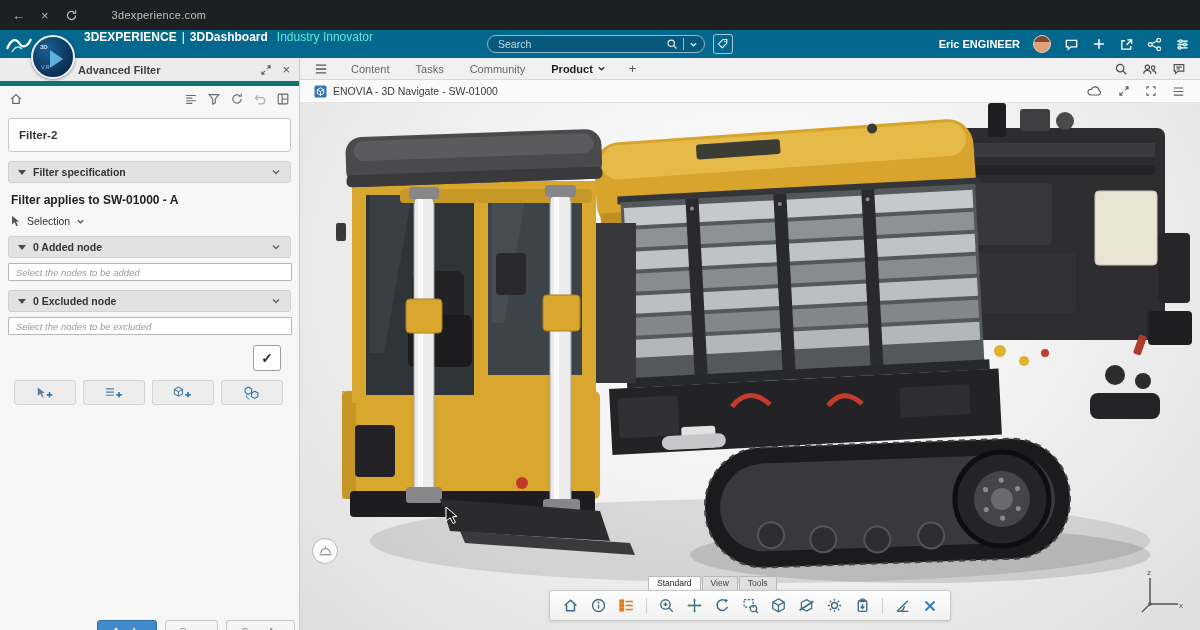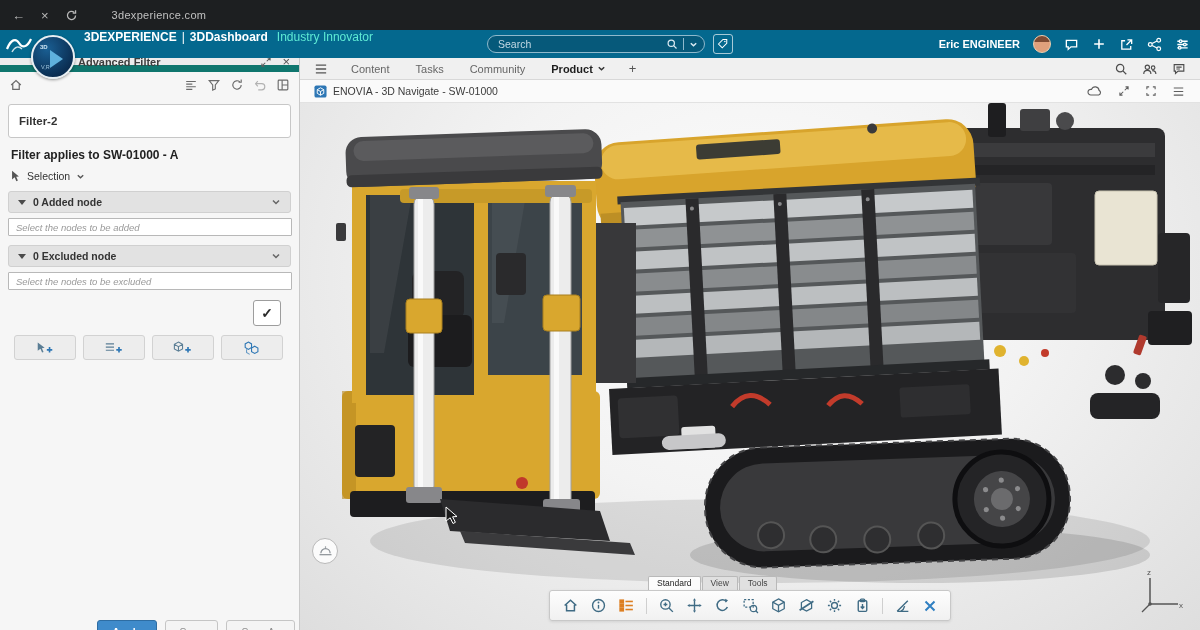--- a/index.html
+++ b/index.html
@@ -29,21 +29,21 @@
   .abar-ic{color:#fff;cursor:pointer}
 
   
   .compass{position:absolute;left:31px;top:35px;width:44px;height:44px;border-radius:50%;background:radial-gradient(circle at 35% 30%,#1a5f93,#0a2c50 75%);border:2px solid #e8eef2;z-index:60;cursor:pointer;box-shadow:0 1px 3px rgba(0,0,0,.4)}
   .compass .c3d{position:absolute;left:7px;top:7px;font-size:6px;color:#cfe4f2;font-weight:bold}
   .compass .cvr{position:absolute;left:8px;bottom:7px;font-size:5.5px;color:#9fc4dc}
   .compass .play{position:absolute;left:17px;top:13px;width:0;height:0;border-left:13px solid #5fb1dd;border-top:9px solid transparent;border-bottom:9px solid transparent}
 
   
   .panel{position:absolute;left:0;top:58px;width:300px;height:572px;background:#f6f6f6;border-right:1px solid #c9c9c9;overflow:hidden;z-index:20}
-  .panel-header{height:14px;background:#ececec;border-bottom:7px solid #0f766e;display:flex;align-items:center}
+  .panel-header{height:28px;background:#ececec;border-bottom:5px solid #0f766e;display:flex;align-items:center}
   .panel-title{font-size:11px;font-weight:bold;color:#3e3e3e;margin-left:78px}
   .ph-icons{margin-left:auto;display:flex;align-items:center;gap:10px;margin-right:9px;color:#5e5e5e}
   .ph-close{font-size:13px;color:#555;cursor:pointer}
   .panel-toolbar{height:26px;display:flex;align-items:center;padding:0 9px;color:#6b6b6b}
   .pt-right{margin-left:auto;display:flex;align-items:center;gap:9px}
   .filter-name-box{margin:6px 8px 0;background:#fff;border:1px solid #c7c7c7;border-radius:3px;height:25px;display:flex;align-items:center;padding:16px 10px;font-size:11.5px;font-weight:bold;color:#333}
   .section-header{margin:9px 8px 0;background:#e2e2e2;border:1px solid #d0d0d0;border-radius:3px;height:22px;display:flex;align-items:center;padding:0 9px;font-size:10.5px;font-weight:bold;color:#333;cursor:pointer}
   .caret-dn{width:0;height:0;border-left:4px solid transparent;border-right:4px solid transparent;border-top:5px solid #4a4a4a;margin-right:7px}
   .sec-chev{margin-left:auto;color:#666}
   .applies{font-size:12px;color:#222;margin:10px 0 0 11px;font-weight:600}
@@ -233,20 +233,29 @@
         <svg width="14" height="14" viewBox="0 0 16 16" fill="none" stroke="currentColor" stroke-width="1.3">
             <rect x="2.5" y="2.5" width="11" height="11" rx="1"></rect>
             <path d="M7 2.5 V13.5 M7 8 H13.5"></path>
           </svg>
       </span>
     </span>
   </div>
 
   <div class="filter-name-box">Filter-2</div>
 
+  <div class="section-header">
+    <span class="caret-dn"></span>
+    <span>Filter specification</span>
+    <span class="sec-chev i">
+      <svg width="10" height="10" viewBox="0 0 10 10" fill="none" stroke="currentColor" stroke-width="1.5">
+          <path d="M2 3.5 L5 6.5 L8 3.5"></path>
+        </svg>
+    </span>
+  </div>
 
   <div class="applies">
     <span>Filter applies to</span> <b>SW-01000 - A</b>
   </div>
 
   <div class="selection-row">
     <span class="i">
       <svg width="11" height="12" viewBox="0 0 12 14" fill="#555">
           <path d="M2 1 L2 11 L5 8.5 L7 13 L8.8 12.2 L6.8 8 L10 7.6 Z"></path>
         </svg>

